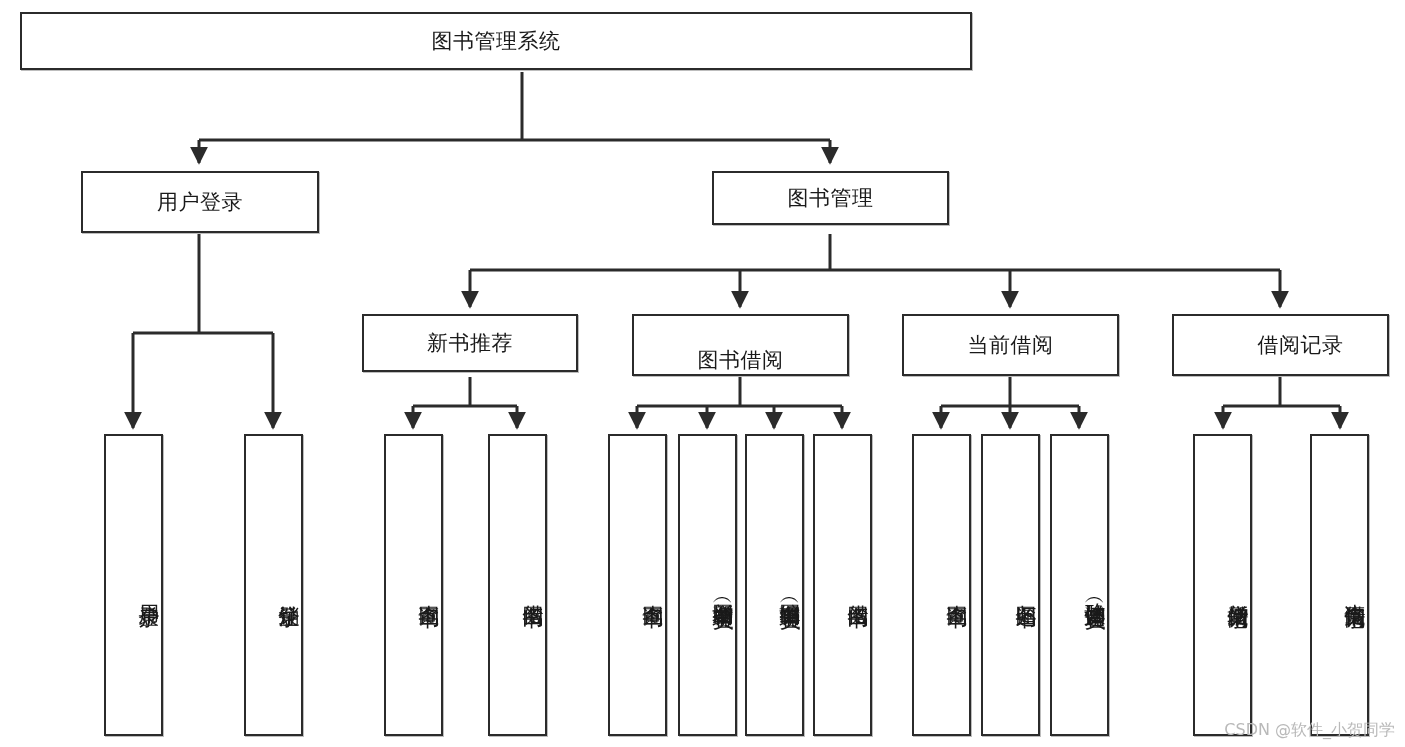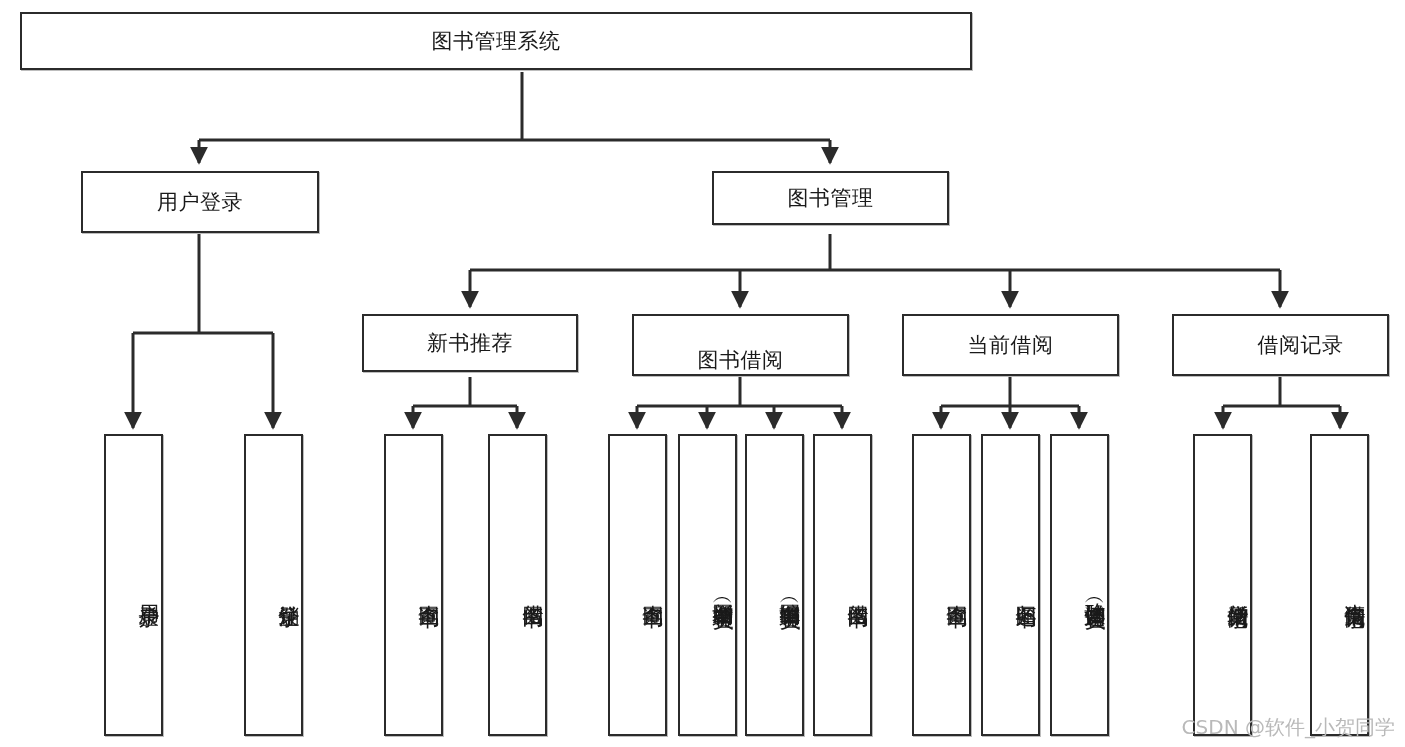--- a/index.html
+++ b/index.html
@@ -55,21 +55,21 @@
     left: 0;
     top: 0;
     width: 1405px;
     height: 747px;
     pointer-events: none;
   }
   #watermark {
     position: absolute;
     right: 10px;
     bottom: 6px;
-    font-size: 20px;
+    font-size: 16px;
     color: #b9b9b9;
     font-family: "DejaVu Sans", "Liberation Sans", sans-serif;
     white-space: nowrap;
   }
 </style>
 </head>
 <body>
 
 <div id="canvas">
 

